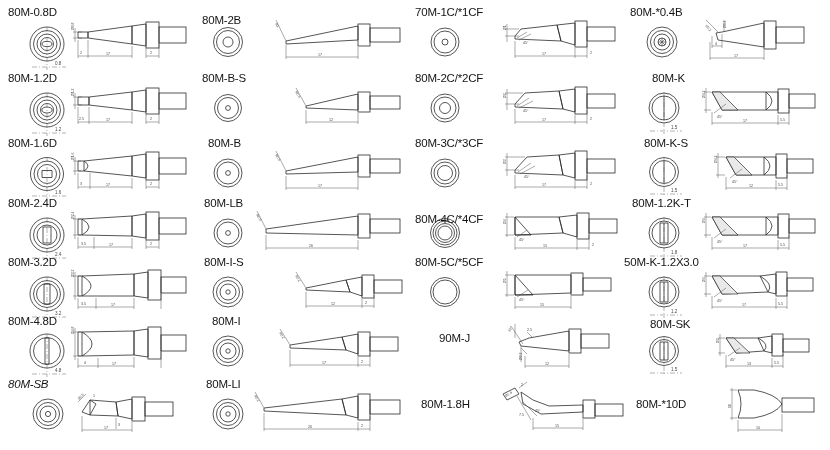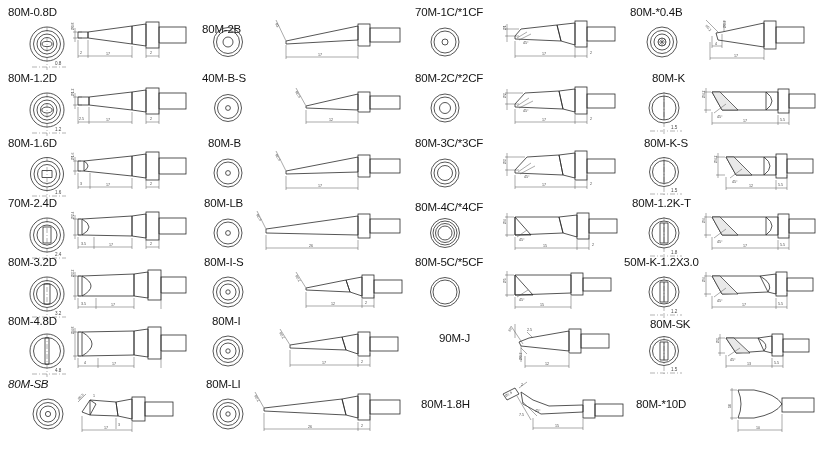--- a/index.html
+++ b/index.html
@@ -137,21 +137,21 @@
         <path class="ln-dim" d="M6 28 L6 44 M18 28 L18 44 M60 33 L60 44 M74 35 L74 44 M87 30 L87 44"></path>
         <path class="ln-dim" d="M6 42 L18 42 M18 42 L60 42 M74 42 L87 42"></path>
         <text class="dimtxt" x="8" y="40">3</text>
         <text class="dimtxt" x="34" y="41">17</text>
         <text class="dimtxt" x="78" y="40">2</text>
       </svg>
     </div>
   </div>
 
   <div class="cell" style="left:6px;top:197px;">
-    <div class="tip-name" style="left:2px;top:0;">70M-2.4D</div>
+    <div class="tip-name" style="left:2px;top:0;">80M-2.4D</div>
     <div class="face-view" style="left:14px;top:18px;">
       <svg width="60" height="48" viewBox="0 0 60 48">
         <circle class="fill-n" cx="27" cy="20" r="17"></circle>
           <circle class="fill-n" cx="27" cy="20" r="13.5"></circle>
         <circle class="fill-n" cx="27" cy="20" r="10"></circle>
         <path class="fill-n" d="M23 12 L31 12 L31 28 L23 28 Z"></path>
         <path class="ln-ctr" d="M27 3 L27 46"></path>
           <path class="ln-ctr" d="M12 43 L46 43"></path>
         <text class="dimtxt" x="35" y="41" style="font-size:4.6px">2.4</text>
       </svg>
@@ -261,21 +261,21 @@
         <text class="dimtxt" x="19" y="11">1</text>
         <path class="ln-dim" d="M8 30 L8 46 M58 36 L58 46 M42 32 L42 43"></path>
         <path class="ln-dim" d="M8 44 L58 44"></path>
         <text class="dimtxt" x="30" y="43">17</text>
         <text class="dimtxt" x="44" y="40">3</text>
       </svg>
     </div>
   </div>
 
   <div class="cell" style="left:198px;top:6px;">
-    <div class="tip-name" style="left:4px;top:17px;">80M-2B</div>
+    <div class="tip-name" style="left:4px;top:8px;">80M-2B</div>
     <div class="face-view" style="left:6px;top:18px;">
       <svg width="54" height="42" viewBox="0 0 54 42">
         <circle class="fill-n" cx="24" cy="18" r="14.5"></circle>
           <circle class="fill-n" cx="24" cy="18" r="11.5"></circle>
         <circle class="fill-n" cx="24" cy="18" r="5"></circle>
       </svg>
     </div>
     <div class="profile-view" style="left:72px;top:8px;">
       <svg width="136" height="54" viewBox="0 0 136 54">
         <path class="fill-n" d="M16 27 L88 12 L88 26 L16 30 Z"></path>
@@ -284,21 +284,21 @@
         <path class="ln-dim" d="M6 6 L16 27"></path>
         <text class="dimtxt-v" transform="translate(5,10) rotate(60)">R1</text>
         <path class="ln-dim" d="M16 31 L16 45 M88 33 L88 45"></path>
         <path class="ln-dim" d="M16 43 L88 43"></path>
         <text class="dimtxt" x="48" y="42">17</text>
       </svg>
     </div>
   </div>
 
   <div class="cell" style="left:198px;top:72px;">
-    <div class="tip-name" style="left:4px;top:0;">40M-B-S</div>
+    <div class="tip-name" style="left:4px;top:0;">80M-B-S</div>
     <div class="face-view" style="left:6px;top:18px;">
       <svg width="54" height="42" viewBox="0 0 54 42">
         <circle class="fill-n" cx="24" cy="18" r="13.5"></circle>
           <circle class="fill-n" cx="24" cy="18" r="10.5"></circle>
         <circle class="fill-n" cx="24" cy="18" r="2.4"></circle>
       </svg>
     </div>
     <div class="profile-view" style="left:94px;top:10px;">
       <svg width="120" height="52" viewBox="0 0 120 52">
         <path class="fill-n" d="M14 24 L66 12 L66 28 L14 26 Z"></path>
@@ -512,21 +512,21 @@
         <text class="dimtxt" x="27" y="33">45°</text>
         <path class="ln-dim" d="M18 30 L18 44 M78 36 L78 44 M90 30 L90 44"></path>
         <path class="ln-dim" d="M18 42 L78 42 M78 42 L90 42"></path>
         <text class="dimtxt" x="45" y="41">17</text>
         <text class="dimtxt" x="93" y="40">2</text>
       </svg>
     </div>
   </div>
 
   <div class="cell" style="left:415px;top:197px;">
-    <div class="tip-name" style="left:0;top:4px;text-align:right;">80M-4C/*4CF</div>
+    <div class="tip-name" style="left:0;top:16px;text-align:right;">80M-4C/*4CF</div>
     <div class="face-view" style="left:6px;top:18px;">
       <svg width="54" height="42" viewBox="0 0 54 42">
         <circle class="fill-n" cx="24" cy="18" r="14.5"></circle>
           <circle class="fill-n" cx="24" cy="18" r="12"></circle>
         <circle class="fill-n" cx="24" cy="18" r="9.5"></circle>
           <circle class="fill-n" cx="24" cy="18" r="7"></circle>
       </svg>
     </div>
     <div class="profile-view" style="left:82px;top:8px;">
       <svg width="128" height="54" viewBox="0 0 128 54">

